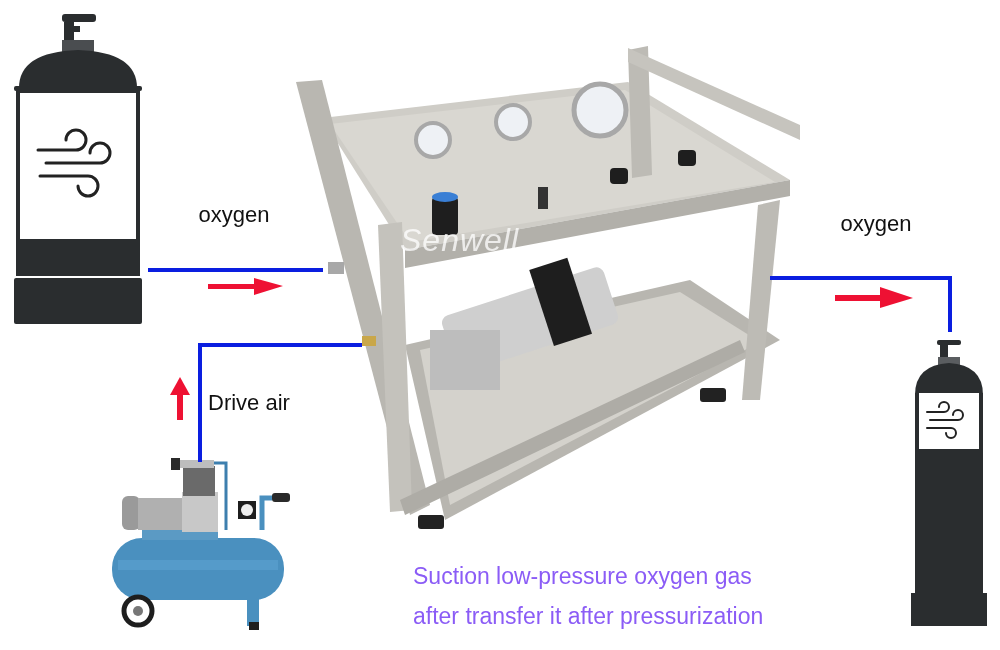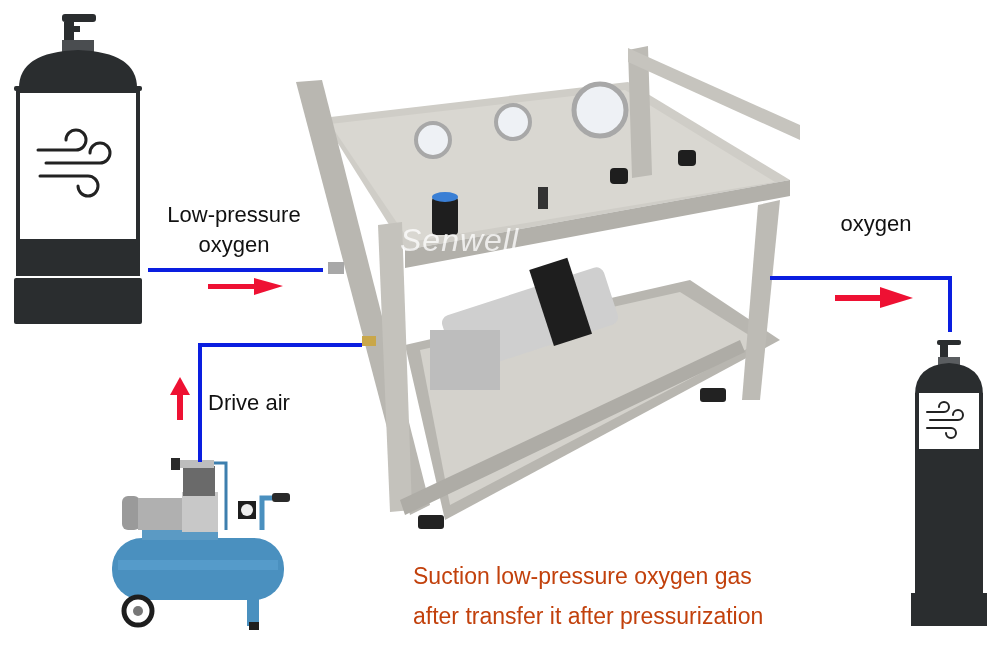--- a/index.html
+++ b/index.html
@@ -1,18 +1,18 @@
 <!DOCTYPE html>
 <html><head>
 <meta charset="utf-8">
 <style>
   html,body{margin:0;padding:0;background:#fff;}
   #canvas{position:relative;width:1000px;height:650px;background:#ffffff;overflow:hidden;font-family:"Liberation Sans","DejaVu Sans",sans-serif;color:#111;}
   .label{position:absolute;font-size:22px;line-height:30px;text-align:center;color:#111;white-space:nowrap;}
-  .caption{position:absolute;left:413px;top:556px;font-size:23px;line-height:40px;color:#c2410c;white-space:nowrap;}
+  .caption{position:absolute;left:413px;top:556px;font-size:23px;line-height:40px;color:#8b5cf6;white-space:nowrap;}
   .watermark{position:absolute;left:400px;top:222px;font-size:32px;font-weight:normal;font-style:italic;color:rgba(255,255,255,0.75);letter-spacing:1px;}
   svg{position:absolute;left:0;top:0;}
 </style>
 </head>
 <body>
 
 <div id="canvas">
 
   <svg width="1000" height="650" viewBox="0 0 1000 650">
 
@@ -126,21 +126,20 @@
       <g>
         <rect x="835" y="295" width="50" height="6"></rect>
         <polygon points="880,287 913,298 880,308"></polygon>
       </g>
     </g>
   </svg>
 
   <div class="watermark">Senwell</div>
 
   <div class="label" style="left:150px;top:200px;width:168px;">
-    <div>Low-pressure</div>
     <div>oxygen</div>
   </div>
 
   <div class="label" style="left:790px;top:209px;width:172px;">
     <div>oxygen</div>
   </div>
 
   <div class="label" style="left:208px;top:388px;text-align:right;">Drive air</div>
 
   <div class="caption">

